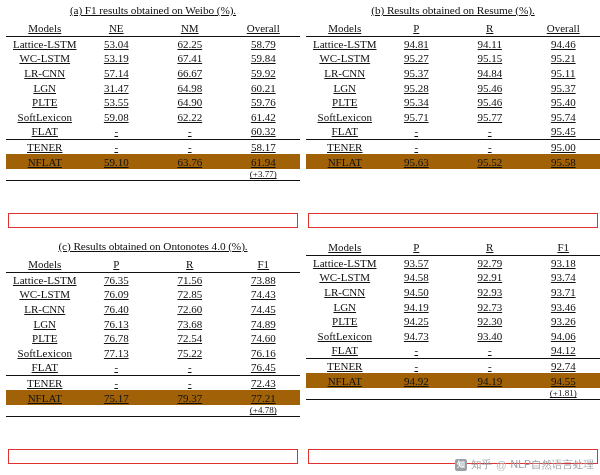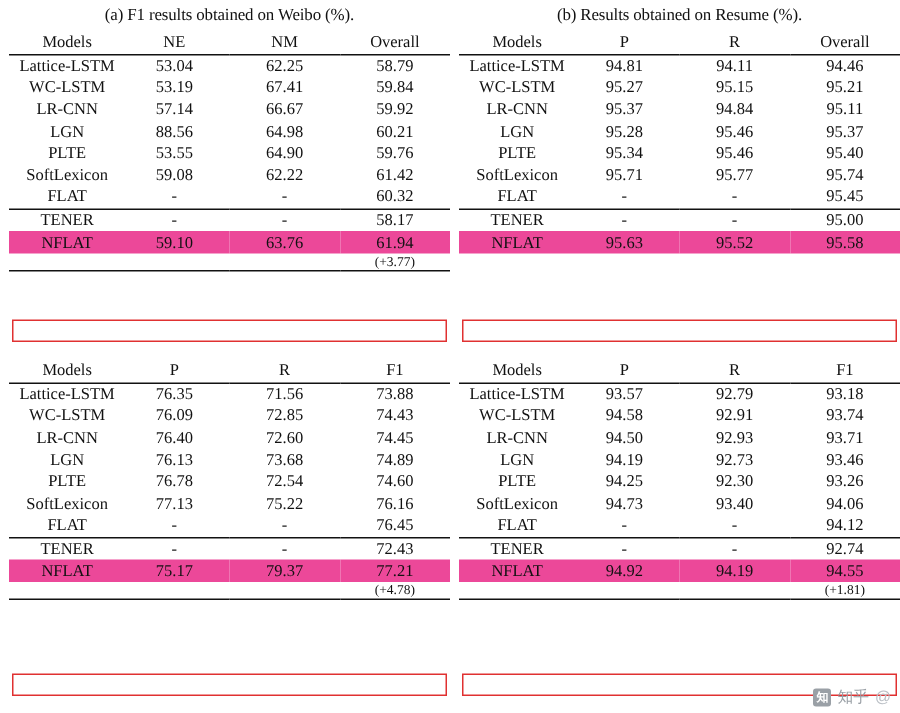--- a/index.html
+++ b/index.html
@@ -21,20 +21,21 @@
     position: relative;
     box-sizing: border-box;
     padding: 4px 6px 0 6px;
   }
   .grid {
     display: grid;
     grid-template-columns: 294px 294px;
     grid-template-rows: 232px 232px;
     column-gap: 6px;
     row-gap: 4px;
+    text-decoration: underline;
   }
   .panel {
     position: relative;
   }
   .caption {
     text-align: center;
     font-size: 11.3px;
     margin: 0 0 5px 0;
     letter-spacing: -0.1px;
   }
@@ -60,21 +61,21 @@
   .rule-mid td {
     border-top: 0.9px solid #111;
   }
   .rule-bot td {
     border-bottom: 1.5px solid #111;
   }
   .b {
     font-weight: bold;
   }
   .highlight-row td {
-    background: #ec4899;
+    background: #a16207;
   }
   .boxed {
     position: absolute;
     border: 1.3px solid #e03131;
     pointer-events: none;
     box-sizing: border-box;
   }
   .delta {
     font-size: 9px;
     text-align: center;
@@ -140,21 +141,21 @@
           <td>59.84</td>
         </tr>
         <tr>
           <td class="colmodel">LR-CNN</td>
           <td>57.14</td>
           <td>66.67</td>
           <td>59.92</td>
         </tr>
         <tr>
           <td class="colmodel">LGN</td>
-          <td>88.56</td>
+          <td>31.47</td>
           <td>64.98</td>
           <td>60.21</td>
         </tr>
         <tr>
           <td class="colmodel">PLTE</td>
           <td>53.55</td>
           <td>64.90</td>
           <td>59.76</td>
         </tr>
         <tr>
@@ -255,20 +256,21 @@
           <td>95.63</td>
           <td>95.52</td>
           <td class="b">95.58</td>
         </tr>
       </tbody>
         </table>
       <div class="boxed" style="left:2px; top:209px; width:290px; height:15px;"></div>
     </div>
 
     <div class="panel">
+      <div class="caption">(c) Results obtained on Ontonotes 4.0 (%).</div>
       <table class="tbl">
         <tbody>
             <tr class="rule-top">
           <th class="colmodel">Models</th>
           <th>P</th>
           <th>R</th>
           <th>F1</th>
         </tr>
         <tr class="rule-mid">
           <td class="colmodel">Lattice-LSTM</td>
@@ -408,14 +410,15 @@
         </table>
       <div class="boxed" style="left:2px; top:209px; width:290px; height:15px;"></div>
     </div>
 
   </div>
 
   <div class="watermark">
     <span class="wm-logo">知</span>
     <span>知乎</span>
     <span class="wm-sep">@</span>
+    <span>NLP自然语言处理</span>
   </div>
 </div>
 
 </body></html>

